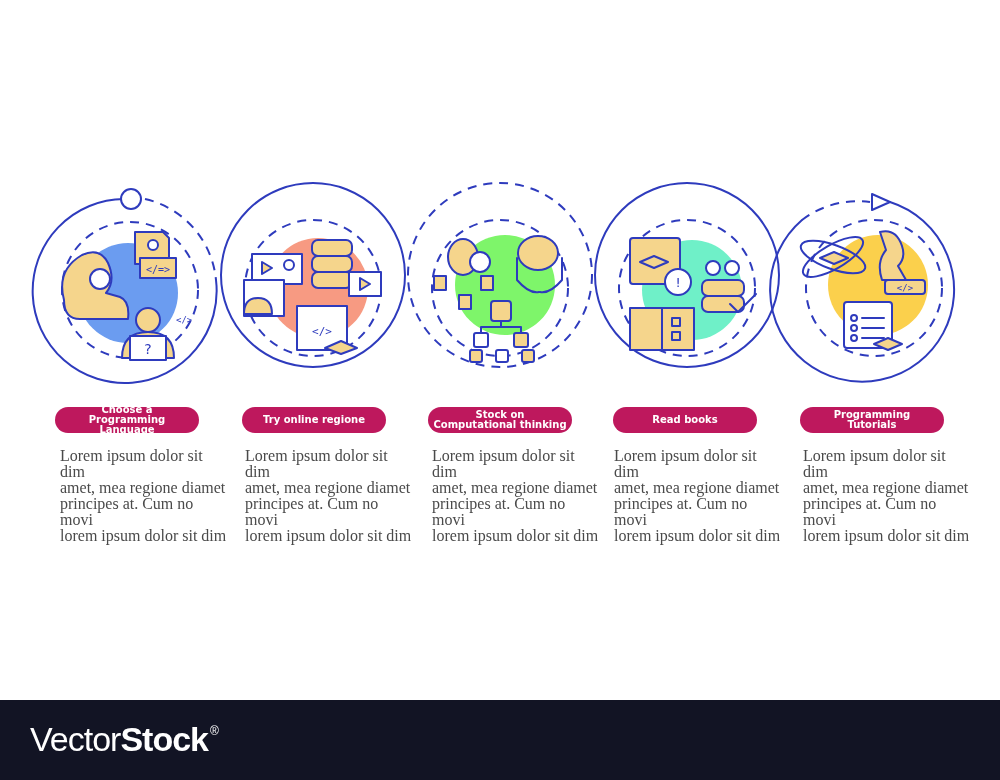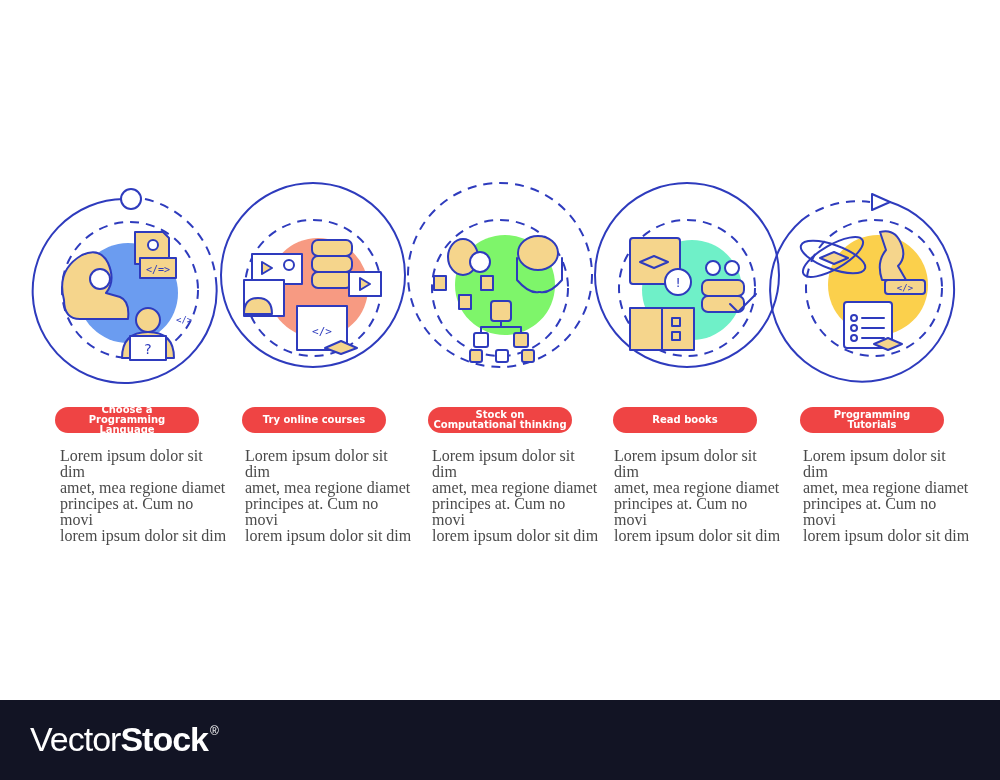--- a/index.html
+++ b/index.html
@@ -1,19 +1,19 @@
 <!DOCTYPE html>
 <html><head>
 <meta charset="utf-8">
 <style>
   html, body { margin:0; padding:0; }
   body { width:1000px; height:780px; background:#ffffff; position:relative; overflow:hidden; font-family:"DejaVu Sans", sans-serif; }
   #diagram { position:absolute; left:0; top:0; width:1000px; height:700px; }
   .step { position:absolute; top:0; width:180px; }
-  .pill { position:absolute; left:0; width:144px; height:26px; border-radius:18px; background:#ef4444; color:#fff; display:flex; align-items:center; justify-content:center; text-align:center; font-weight:bold; font-size:10px; line-height:10px; white-space:pre-line; }
+  .pill { position:absolute; left:0; width:144px; height:26px; border-radius:18px; background:#be185d; color:#fff; display:flex; align-items:center; justify-content:center; text-align:center; font-weight:bold; font-size:10px; line-height:10px; white-space:pre-line; }
   .desc { position:absolute; width:170px; font-family:Liberation Serif, serif; font-size:16px; line-height:16px; color:#4a4a4a; white-space:pre-line; }
   #footer { position:absolute; left:0; top:700px; width:1000px; height:88px; background:#121424; }
   #footer .brand { position:absolute; left:30px; top:20px; color:#fff; font-family:"Liberation Sans", sans-serif; font-size:34px; letter-spacing:-1px; }
   #footer .brand b { font-weight:bold; }
   #footer .brand sup { font-size:12px; vertical-align:top; position:relative; top:4px; margin-left:2px; }
   #footer .ref { position:absolute; right:28px; top:34px; color:#fff; font-family:"Liberation Sans", sans-serif; font-size:17px; }
   svg { position:absolute; left:0; top:0; }
 </style>
 </head>
 <body>
@@ -140,21 +140,21 @@
   <div class="step" style="left:55px;">
     <div class="pill" style="top:407px;">Choose a
 Programming
 Language</div>
     <div class="desc" style="top:448px;left:5px;">Lorem ipsum dolor sit dim
 amet, mea regione diamet
 principes at. Cum no movi
 lorem ipsum dolor sit dim</div>
   </div>
   <div class="step" style="left:242px;">
-    <div class="pill" style="top:407px;">Try online courses</div>
+    <div class="pill" style="top:407px;">Try online regione</div>
     <div class="desc" style="top:448px;left:3px;">Lorem ipsum dolor sit dim
 amet, mea regione diamet
 principes at. Cum no movi
 lorem ipsum dolor sit dim</div>
   </div>
   <div class="step" style="left:428px;">
     <div class="pill" style="top:407px;">Stock on
 Computational thinking</div>
     <div class="desc" style="top:448px;left:4px;">Lorem ipsum dolor sit dim
 amet, mea regione diamet

